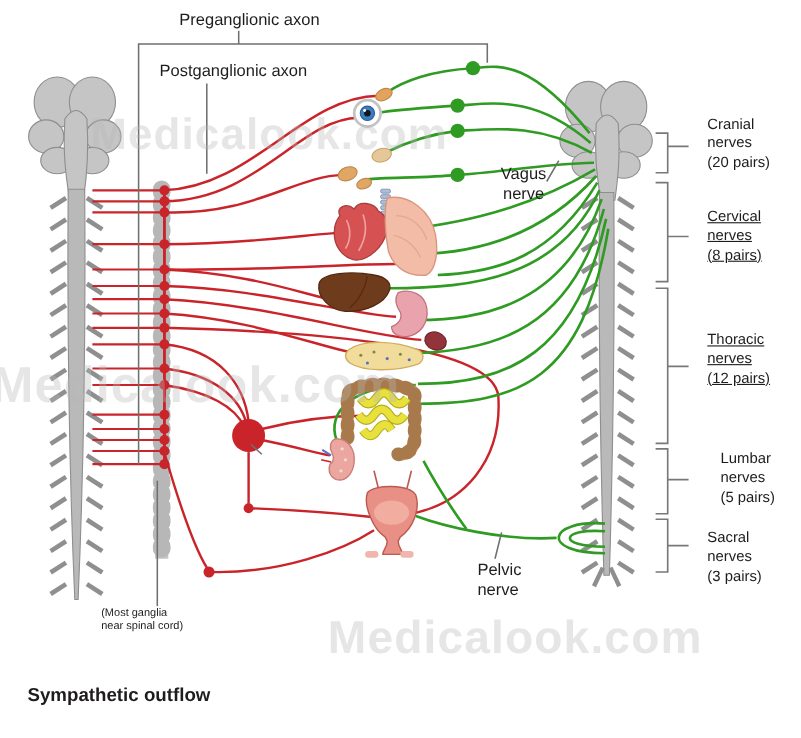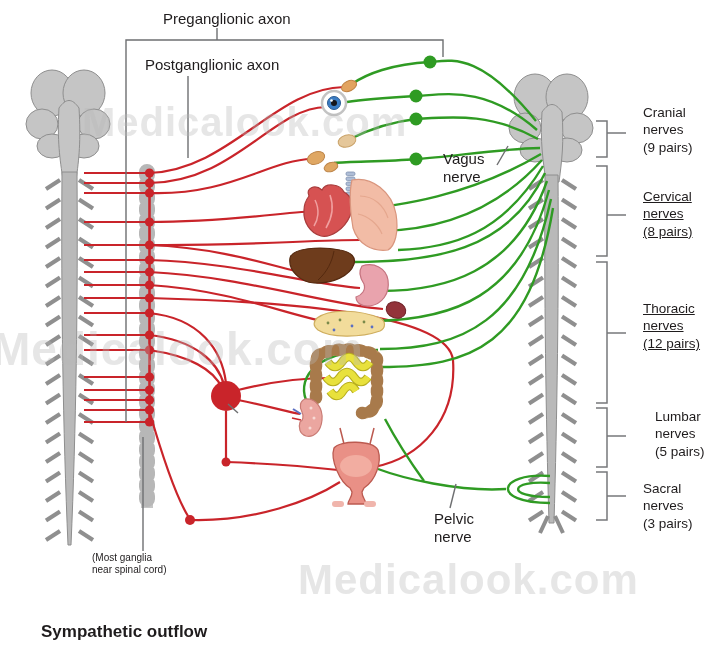--- a/index.html
+++ b/index.html
@@ -322,38 +322,38 @@
     <path d="M596,472 H607 V520 H596 M607,496 H626"></path>
   </g>
 </svg>
 
 <div class="wm" id="wm1">Medicalook.com</div>
 <div class="wm" id="wm2">Medicalook.com</div>
 <div class="wm" id="wm3">Medicalook.com</div>
 
 <div class="lbl lbl15" style="left:163px;top:10px;">Preganglionic axon</div>
 <div class="lbl lbl15" style="left:145px;top:56px;">Postganglionic axon</div>
-<div class="lbl lbl15" style="left:443px;top:150px;width:66px;">Vagus
+<div class="lbl lbl15" style="left:443px;top:150px;width:66px;text-align:center;">Vagus
 nerve</div>
 <div class="lbl lbl15" style="left:434px;top:510px;">Pelvic
 nerve</div>
 <div class="lbl lbl14" style="left:92px;top:552px;">(Most ganglia
 near spinal cord)</div>
 
 <div class="nervegrp" style="top:104px;">Cranial
 nerves
-(9 pairs)</div>
+(20 pairs)</div>
 <div class="nervegrp" style="top:188px;text-decoration:underline;">Cervical
 nerves
 (8 pairs)</div>
 <div class="nervegrp" style="top:300px;text-decoration:underline;">Thoracic
 nerves
 (12 pairs)</div>
 <div class="nervegrp" style="top:408px;margin-left:12px;">Lumbar
 nerves
 (5 pairs)</div>
 <div class="nervegrp" style="top:480px;">Sacral
 nerves
 (3 pairs)</div>
 
-<div class="footer" style="left:25px;top:622px;margin-left:16px;">Sympathetic outflow</div>
+<div class="footer" style="left:25px;top:622px;">Sympathetic outflow</div>
 
 </div>
 
 </body></html>

